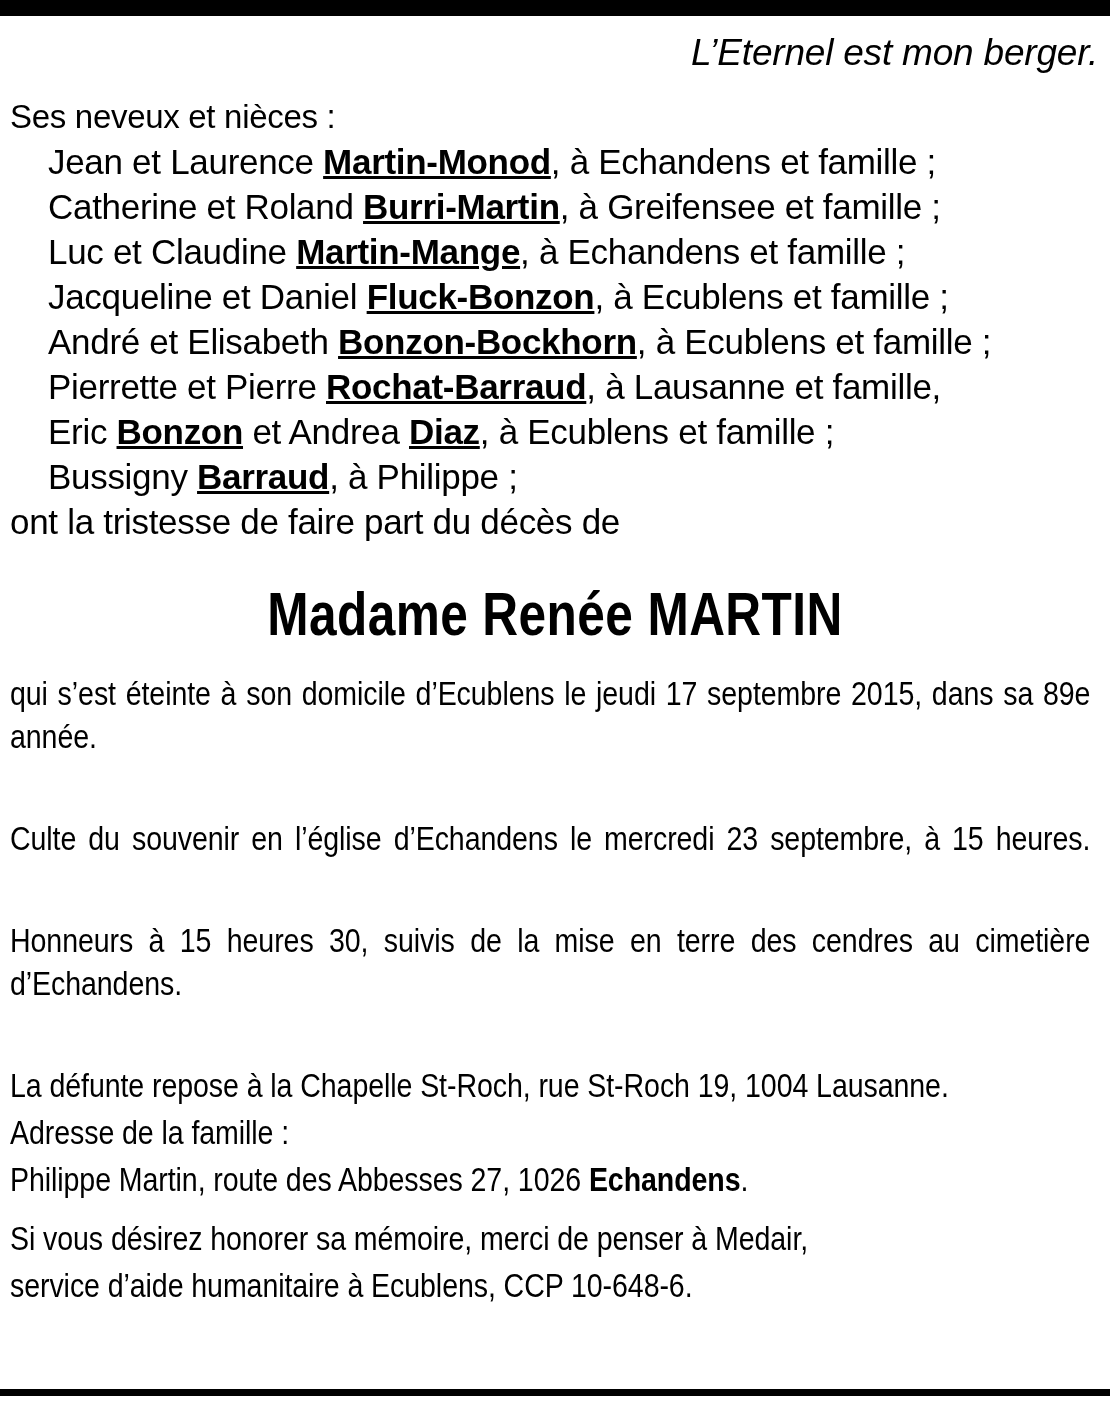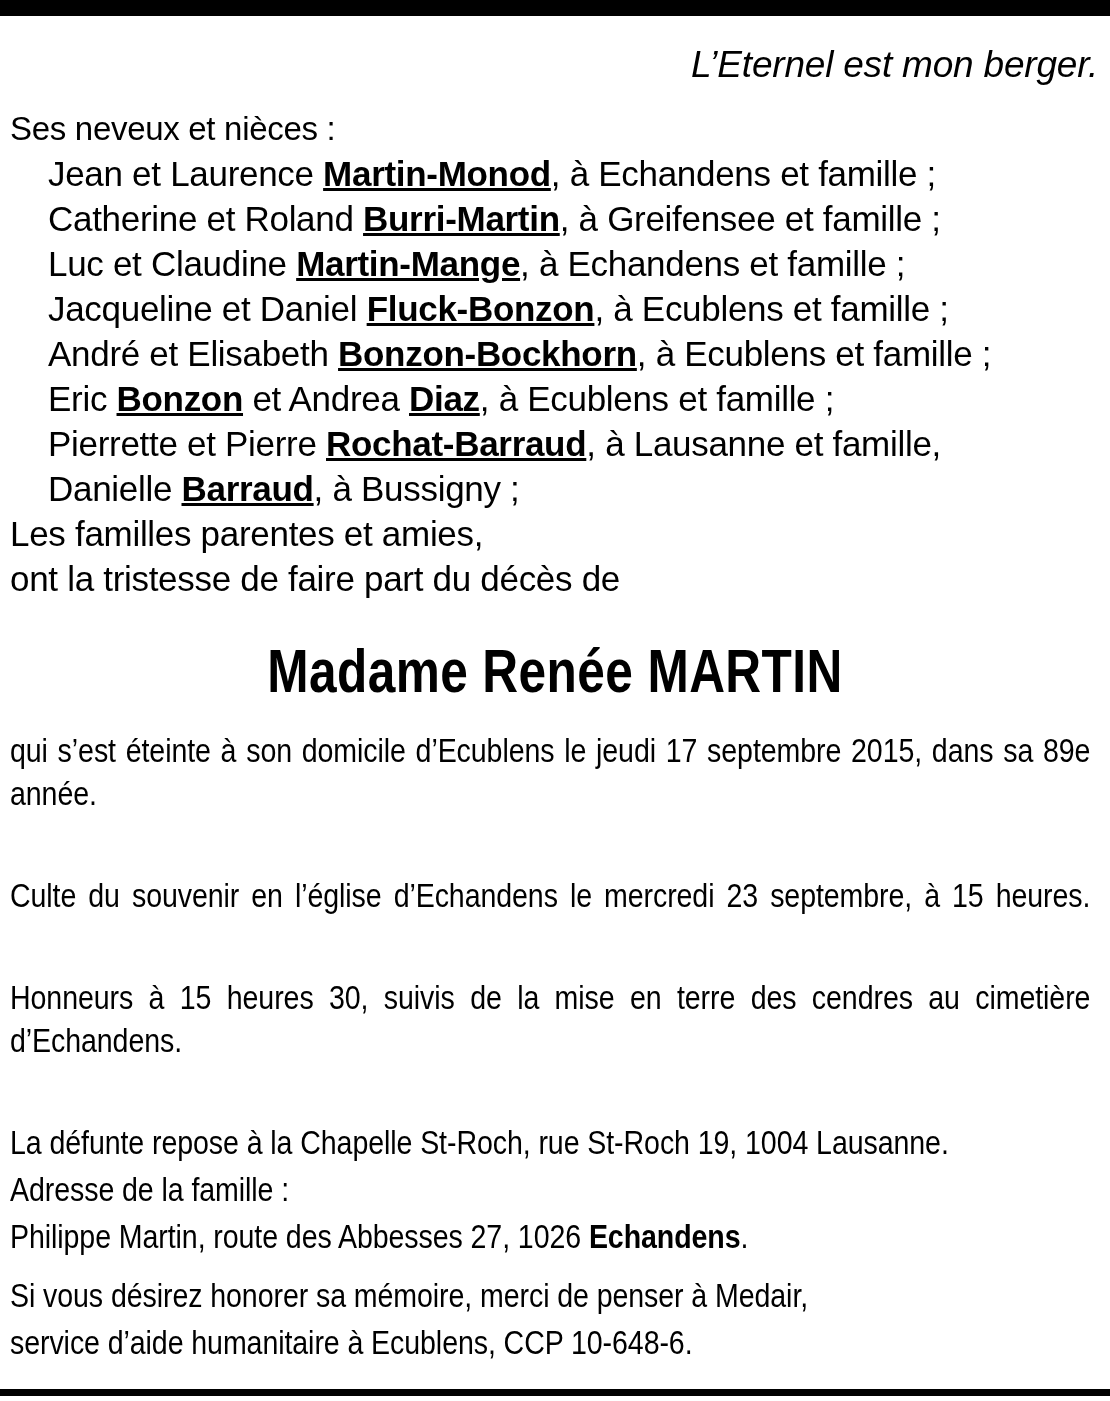--- a/index.html
+++ b/index.html
@@ -42,21 +42,21 @@
     width: 1110px;
     height: 1373px;
     box-sizing: border-box;
     padding: 0 10px 0 10px;
   }
 
   
   .verse {
     text-align: right;
     padding-right: 2px;
-    margin-top: 26px;
+    margin-top: 14px;
   }
   .verse-line1 {
     display: block;
     font-style: italic;
     font-size: 37px;
     line-height: 46px;
     font-stretch: condensed;
     letter-spacing: -0.2px;
   }
   .verse-line2 {
@@ -153,27 +153,26 @@
 
   <div class="family-block">
     <div class="family-intro">Ses neveux et nièces :</div>
 
     <ul class="family-list">
       <li class="family-item"><span>Jean et Laurence </span><b>Martin-Monod</b><span>, à Echandens et famille ;</span></li>
       <li class="family-item"><span>Catherine et Roland </span><b>Burri-Martin</b><span>, à Greifensee et famille ;</span></li>
       <li class="family-item"><span>Luc et Claudine </span><b>Martin-Mange</b><span>, à Echandens et famille ;</span></li>
       <li class="family-item"><span>Jacqueline et Daniel </span><b>Fluck-Bonzon</b><span>, à Ecublens et famille ;</span></li>
       <li class="family-item"><span>André et Elisabeth </span><b>Bonzon-Bockhorn</b><span>, à Ecublens et famille ;</span></li>
+      <li class="family-item"><span>Pierrette et Pierre </span><b>Rochat-Barraud</b><span>, à Lausanne et famille,</span></li>
       <li class="family-item"><span>Eric </span><b>Bonzon</b><span> et Andrea </span><b>Diaz</b><span>, à Ecublens et famille ;</span></li>
-      <li class="family-item"><span>Pierrette et Pierre </span><b>Rochat-Barraud</b><span>, à Lausanne et famille,</span></li>
-      <li class="family-item"><span>Danielle </span><b>Barraud</b><span>, à Bussigny ;</span></li>
+      <li class="family-item"><span>Bussigny </span><b>Barraud</b><span>, à Philippe ;</span></li>
     </ul>
 
     <div class="closing-lines">
-      <div>Les familles parentes et amies,</div>
       <div>ont la tristesse de faire part du décès de</div>
     </div>
   </div>
 
   <div class="deceased">Madame Renée MARTIN</div>
 
   <div class="body-block">
 
     <p class="para last-line-normal">qui s’est éteinte à son domicile d’Ecublens le jeudi 17 septembre 2015, dans sa 89e année.</p>
 

